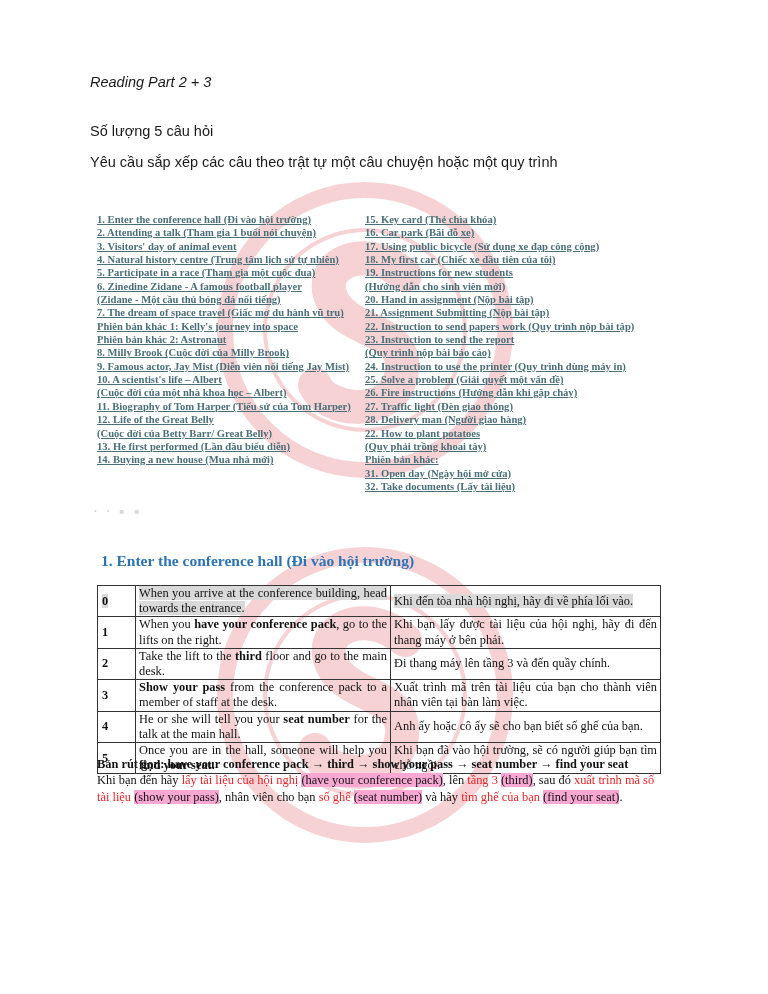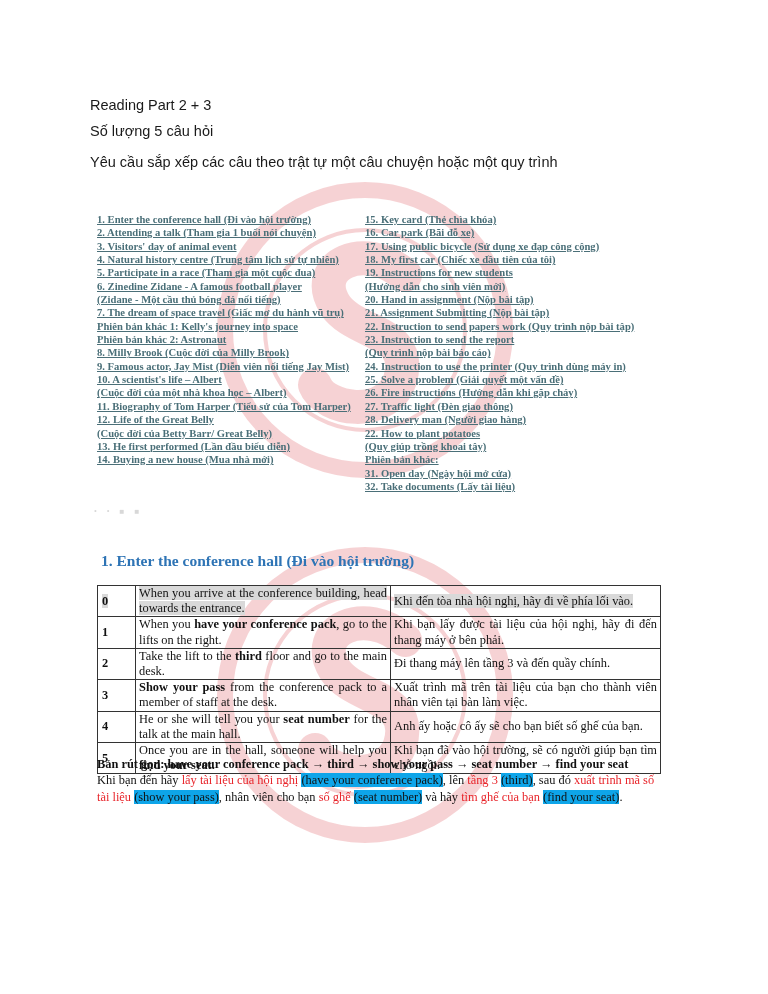--- a/index.html
+++ b/index.html
@@ -11,21 +11,21 @@
     position: relative; overflow: hidden;
     font-family: "Liberation Serif", serif;
     color: #111;
   }
   .intro {
     position: absolute; left: 90px;
     font-family: "Liberation Sans", sans-serif;
     font-size: 14.5px; color: #1a1a1a;
     white-space: nowrap;
   }
-  #intro-0 { top: 97px; }
+  #intro-0 { top: 74px; font-style: italic; }
   #intro-1 { top: 123px; }
   #intro-2 { top: 154px; }
 
   
   .watermark {
     position: absolute; pointer-events: none;
     opacity: 0.22;
   }
 
   
@@ -77,21 +77,21 @@
   table.steps td.vi { text-align: justify; text-align-last: left; }
   .hl-gray { background: #d9d9d9; }
   table.steps tr { height: 31px; }
 
   .summary {
     position: absolute; left: 97px; top: 756px; width: 570px;
     font-size: 12.4px; line-height: 16.3px; color: #111;
   }
   .summary .title { font-weight: bold; white-space: nowrap; }
   .red { color: #e8252b; }
-  .yl { background: #0ea5e9; }
+  .yl { background: #f9a8d4; }
 </style>
 </head>
 <body>
 
 <svg class="watermark" style="left:215px;top:180px" width="300" height="300" viewBox="0 0 300 300">
   <circle cx="150" cy="150" r="140" fill="none" stroke="#d9363e" stroke-width="16"></circle>
   <circle cx="150" cy="150" r="100" fill="none" stroke="#d9363e" stroke-width="4"></circle>
   <path d="M190 95 C 150 60, 95 85, 120 125 C 140 155, 200 150, 185 200 C 170 240, 110 230, 100 205" fill="none" stroke="#d9363e" stroke-width="34" stroke-linecap="round"></path>
 </svg>
 <svg class="watermark" style="left:215px;top:545px" width="300" height="300" viewBox="0 0 300 300">
@@ -136,21 +136,21 @@
     <a>21. Assignment Submitting (Nộp bài tập)</a>
     <a>22. Instruction to send papers work (Quy trình nộp bài tập)</a>
     <a>23. Instruction to send the report</a>
     <a>(Quy trình nộp bài báo cáo)</a>
     <a>24. Instruction to use the printer (Quy trình dùng máy in)</a>
     <a>25. Solve a problem (Giải quyết một vấn đề)</a>
     <a>26. Fire instructions (Hướng dẫn khi gặp cháy)</a>
     <a>27. Traffic light (Đèn giao thông)</a>
     <a>28. Delivery man (Người giao hàng)</a>
     <a>22. How to plant potatoes</a>
-    <a>(Quy giúp trồng khoai tây)</a>
+    <a>(Quy phải trồng khoai tây)</a>
     <a>Phiên bản khác:</a>
     <a>31. Open day (Ngày hội mở cửa)</a>
     <a>32. Take documents (Lấy tài liệu)</a>
   </div>
 
 <div class="faint-dots">• • ■ ■</div>
 
 <div class="section-heading">1. Enter the conference hall (Đi vào hội trường)</div>
 
 <table class="steps">

